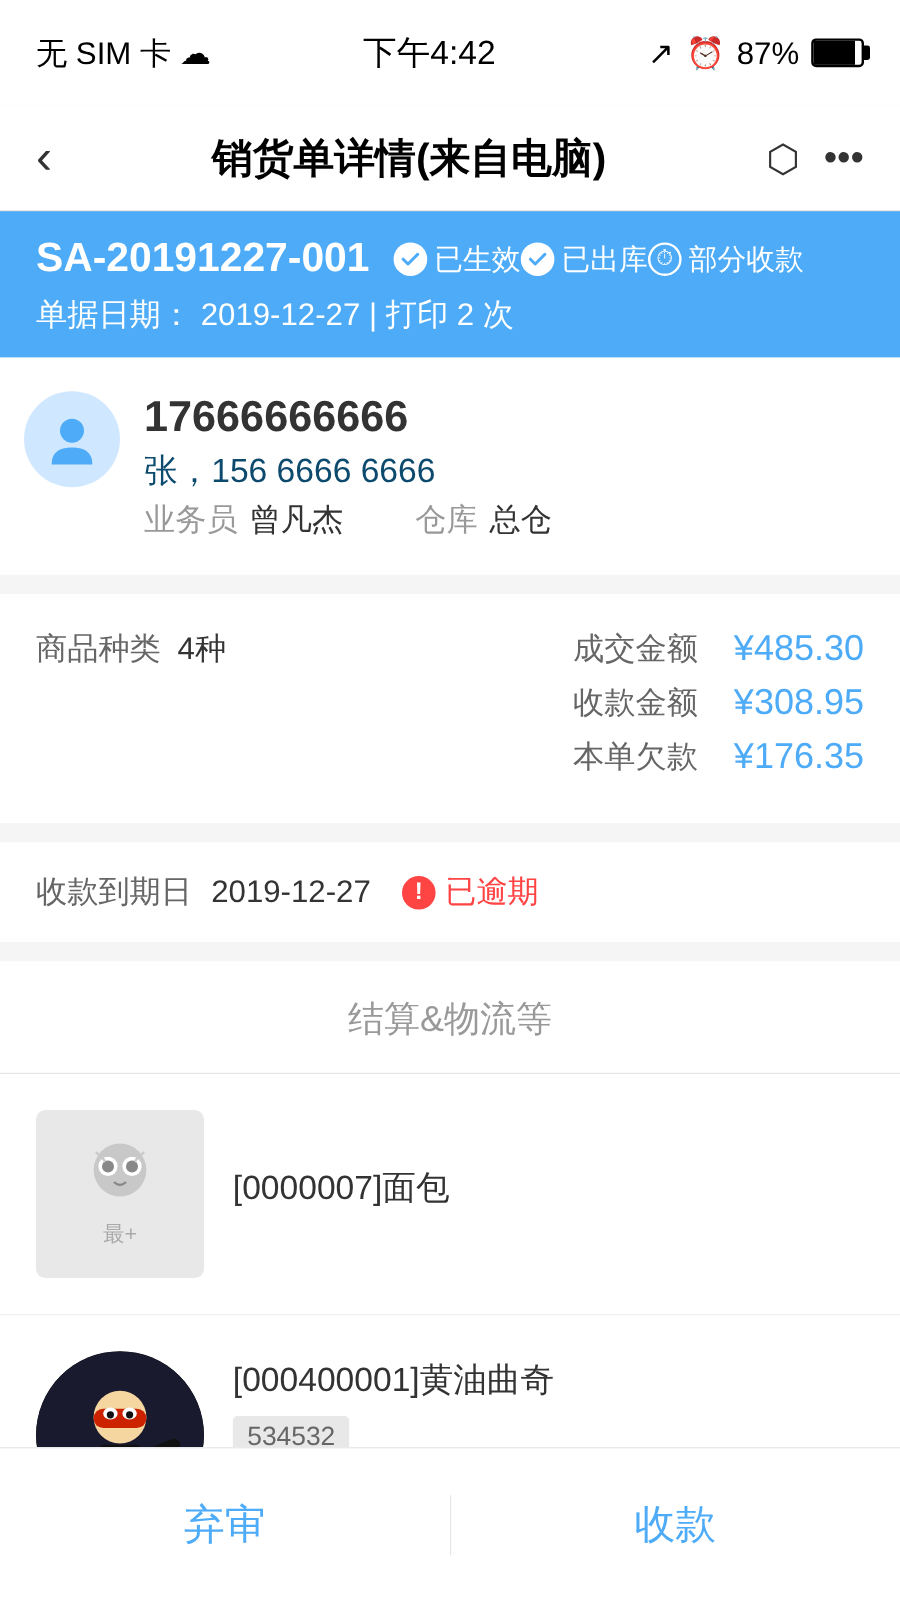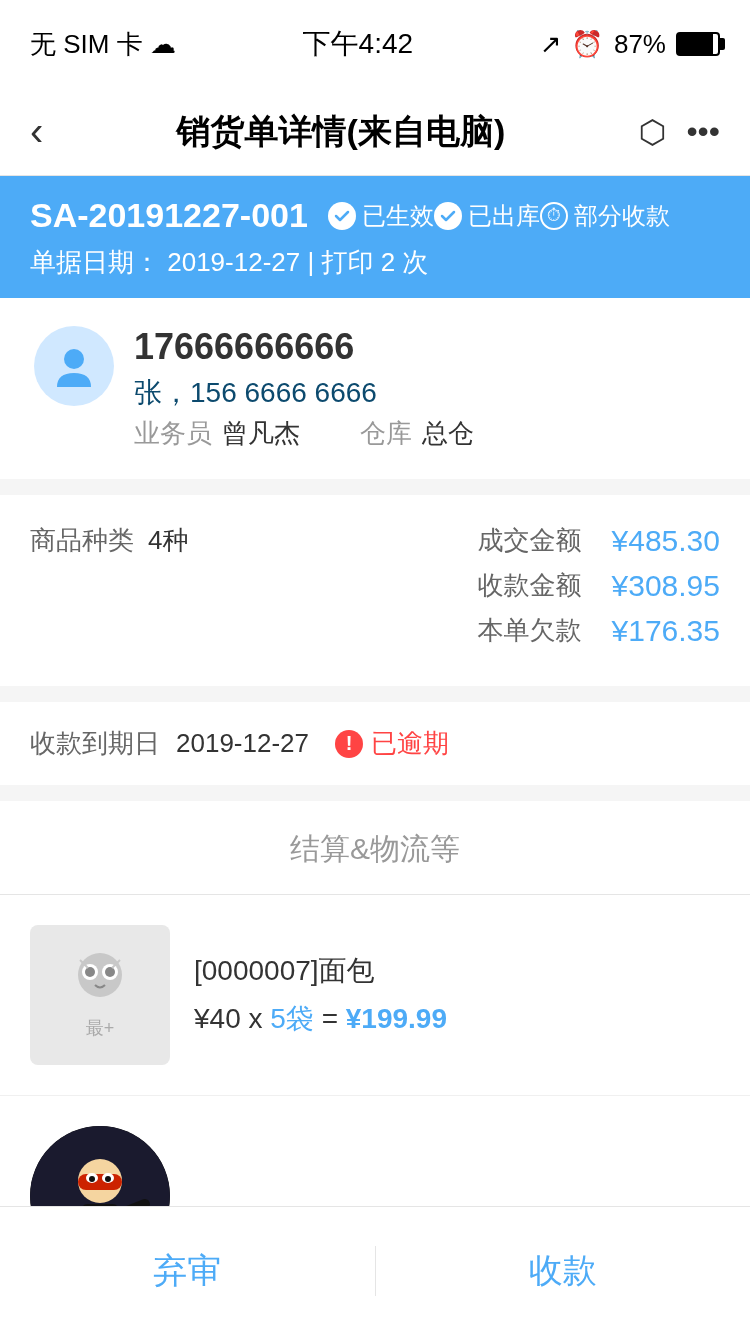--- a/index.html
+++ b/index.html
@@ -109,21 +109,21 @@
       color: #fff;
     }
     .header-blue-bottom {
       font-size: 26px;
       color: #fff;
     }
 
     
     .customer-section {
       background: #fff;
-      padding: 28px 34px;
+      padding: 28px 20px;
       display: flex;
       align-items: flex-start;
       gap: 20px;
     }
     .avatar {
       width: 80px;
       height: 80px;
       border-radius: 50%;
       background: #d0e8ff;
       display: flex;
@@ -467,27 +467,20 @@
             <circle cx="50" cy="22" r="5" fill="#888"></circle>
             <path d="M35 35 Q40 40 45 35" stroke="#888" stroke-width="2" fill="none"></path>
             <path d="M20 10 L28 18" stroke="#c8c8c8" stroke-width="2"></path>
             <path d="M60 10 L52 18" stroke="#c8c8c8" stroke-width="2"></path>
           </svg>
           <span style="font-size:18px;color:#aaa;margin-top:2px;">最+</span>
         </div>
       </div>
       <div class="product-details">
         <div class="product-name">[0000007]面包</div>
-        <div class="product-price">
-          <span>¥40</span>
-          <span> x </span>
-          <span class="qty">5袋</span>
-          <span> = </span>
-          <span class="total">¥199.99</span>
-        </div>
       </div>
     </div>
 
     <div class="product-item">
       <div class="product-image" style="border-radius:50%;background:#111;overflow:hidden;">
         <svg width="140" height="140" viewBox="0 0 140 140">
           <circle cx="70" cy="70" r="70" fill="#1a1a2e"></circle>
 
           <circle cx="70" cy="55" r="22" fill="#f5d5a0"></circle>
           <rect x="48" y="48" width="44" height="16" rx="8" fill="#cc2200"></rect>
@@ -501,20 +494,31 @@
 
           <line x1="50" y1="88" x2="25" y2="105" stroke="#111" stroke-width="10" stroke-linecap="round"></line>
           <line x1="90" y1="88" x2="115" y2="78" stroke="#111" stroke-width="10" stroke-linecap="round"></line>
 
           <line x1="60" y1="113" x2="55" y2="135" stroke="#111" stroke-width="10" stroke-linecap="round"></line>
           <line x1="80" y1="113" x2="85" y2="135" stroke="#111" stroke-width="10" stroke-linecap="round"></line>
 
           <text x="70" y="138" font-size="8" fill="#666" text-anchor="middle" font-family="Arial">advanced whatelse</text>
         </svg>
       </div>
+      <div class="product-details">
+        <div class="product-name">[000400001]黄油曲奇</div>
+        <div class="product-badge">534532</div>
+        <div class="product-price">
+          <span>¥23</span>
+          <span> x </span>
+          <span class="qty">0.36个</span>
+          <span> = </span>
+          <span class="total">¥8.28</span>
+        </div>
+      </div>
     </div>
 
   </div>
 </div>
 
 <div style="height:100px;"></div>
 
 <div class="bottom-bar">
   <div class="bottom-btn cancel">弃审</div>
   <div class="bottom-divider"></div>

